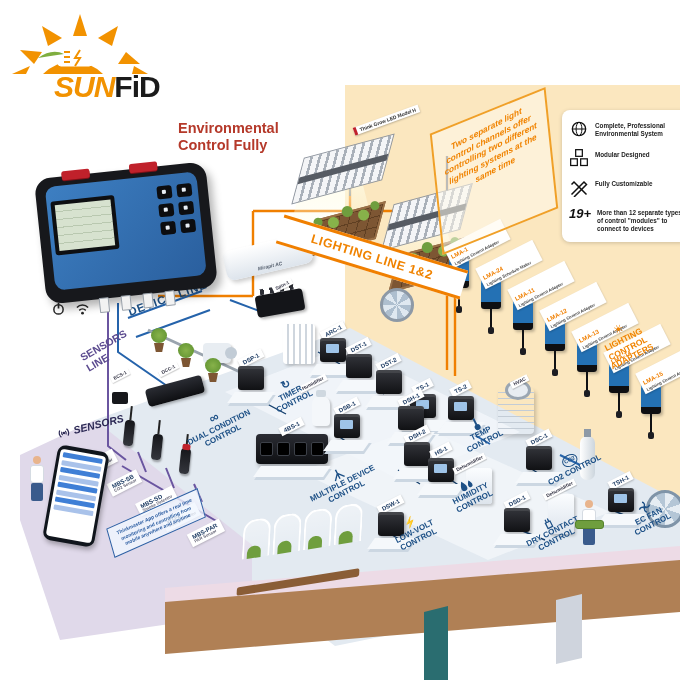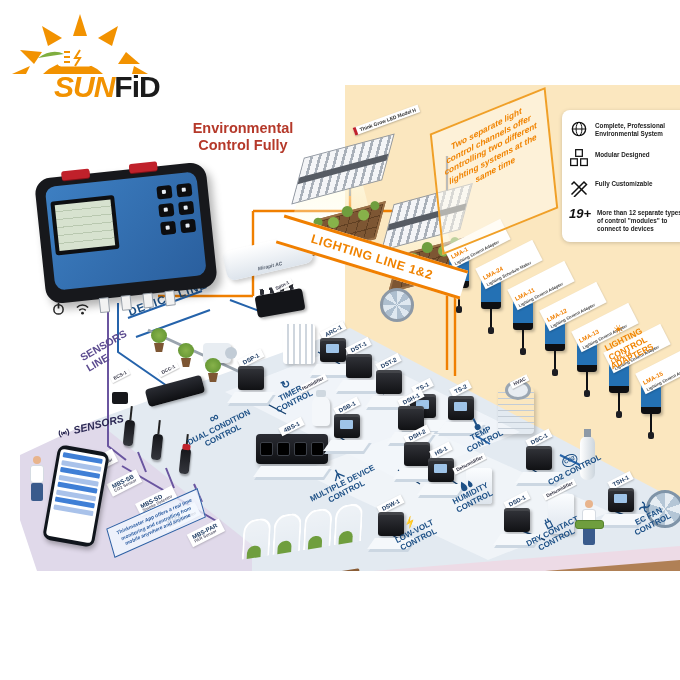--- a/index.html
+++ b/index.html
@@ -1,29 +1,29 @@
 <!DOCTYPE html>
 <html><head>
 <meta charset="utf-8">
 <style>
   html,body{margin:0;padding:0;background:#fff;}
-  #stage{position:relative;width:680px;height:571px;overflow:hidden;
+  #stage{position:relative;width:680px;height:680px;overflow:hidden;
          font-family:"Liberation Sans",sans-serif;background:#fff;}
   #bg{position:absolute;left:0;top:0;z-index:0;}
   .abs{position:absolute;}
 
   
   .logo{left:16px;top:10px;width:190px;height:100px;z-index:5;}
   .logo-text{position:absolute;left:38px;top:62px;font-size:30px;font-weight:bold;
              letter-spacing:-1px;line-height:1;}
   .lg-sun{color:#f29200;font-style:italic;}
   .lg-fid{color:#1b1b1b;}
 
   
-  .headline{left:178px;top:120px;width:130px;text-align:center;color:#b5392a;
+  .headline{left:178px;top:120px;width:130px;text-align:left;color:#b5392a;
             font-weight:bold;font-size:14.5px;line-height:1.2;z-index:5;}
 
   
   .features{left:562px;top:110px;width:114px;background:#fff;border-radius:8px;
             box-shadow:0 1px 4px rgba(0,0,0,.18);padding:9px 7px;z-index:6;}
   .feat{display:flex;align-items:flex-start;gap:6px;margin-bottom:9px;}
   .feat:last-child{margin-bottom:0;}
   .feat .fic{flex:0 0 20px;height:20px;}
   .feat .ftx{font-size:6.3px;font-weight:bold;color:#222;line-height:1.25;padding-top:3px;}
   .badge12{font-size:13px;font-weight:bold;font-style:italic;color:#111;}

